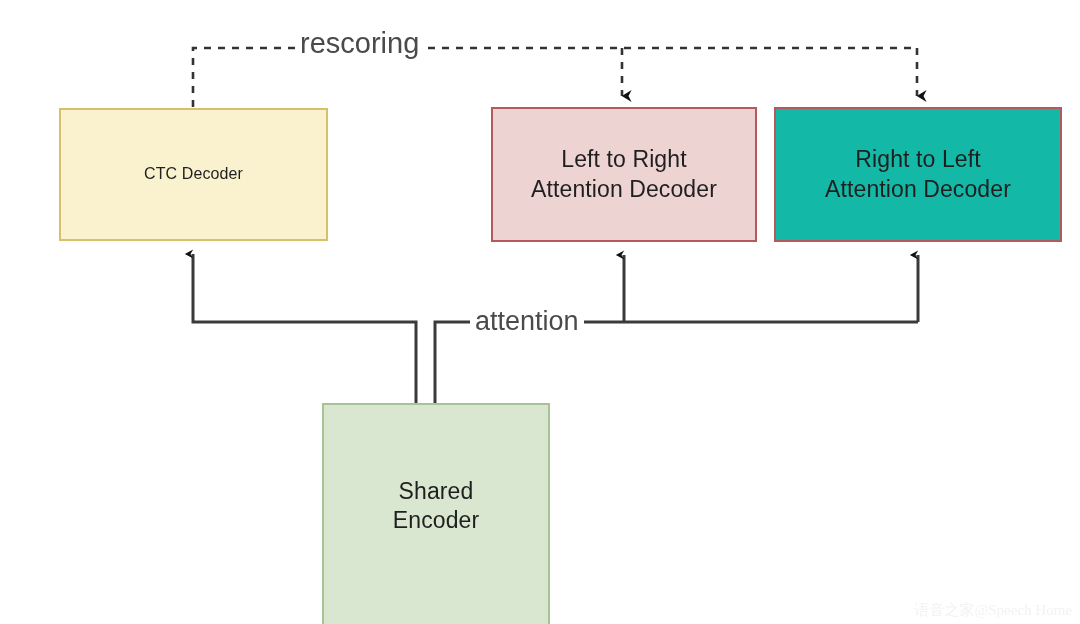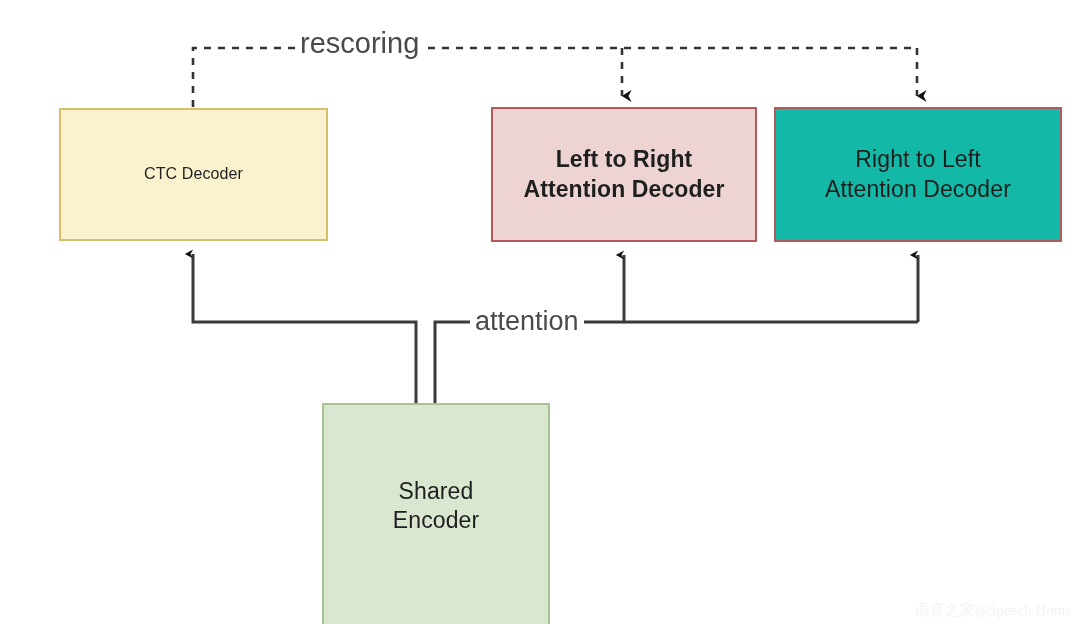--- a/index.html
+++ b/index.html
@@ -46,21 +46,20 @@
     font-size: 16px;
   }
   .node-l2r {
     left: 491px;
     top: 107px;
     width: 266px;
     height: 135px;
     background: #eed3d3;
     border: 2px solid #b4595c;
     font-size: 23px;
-    font-weight: bold;
   }
   .node-r2l {
     left: 774px;
     top: 107px;
     width: 288px;
     height: 135px;
     background: #14b8a6;
     border: 2px solid #b4595c;
     font-size: 23px;
   }

